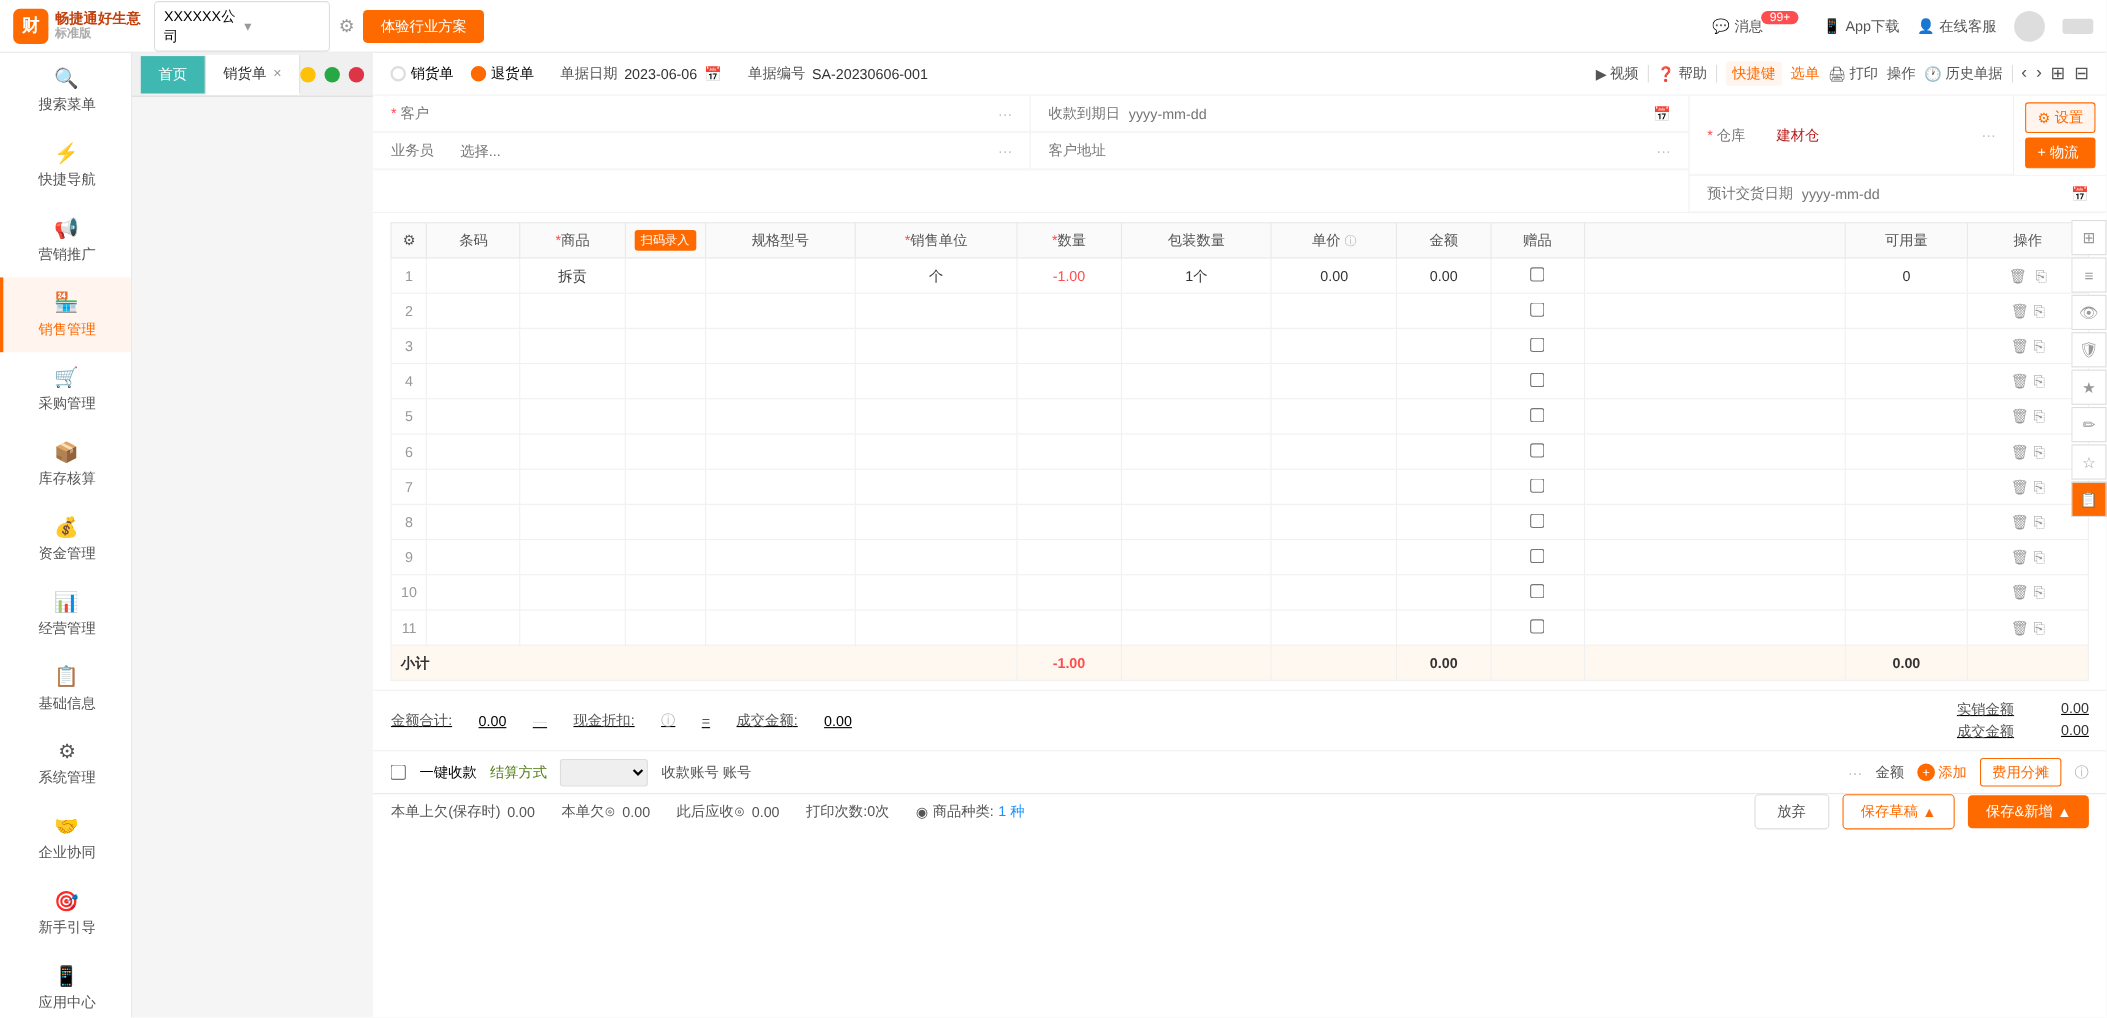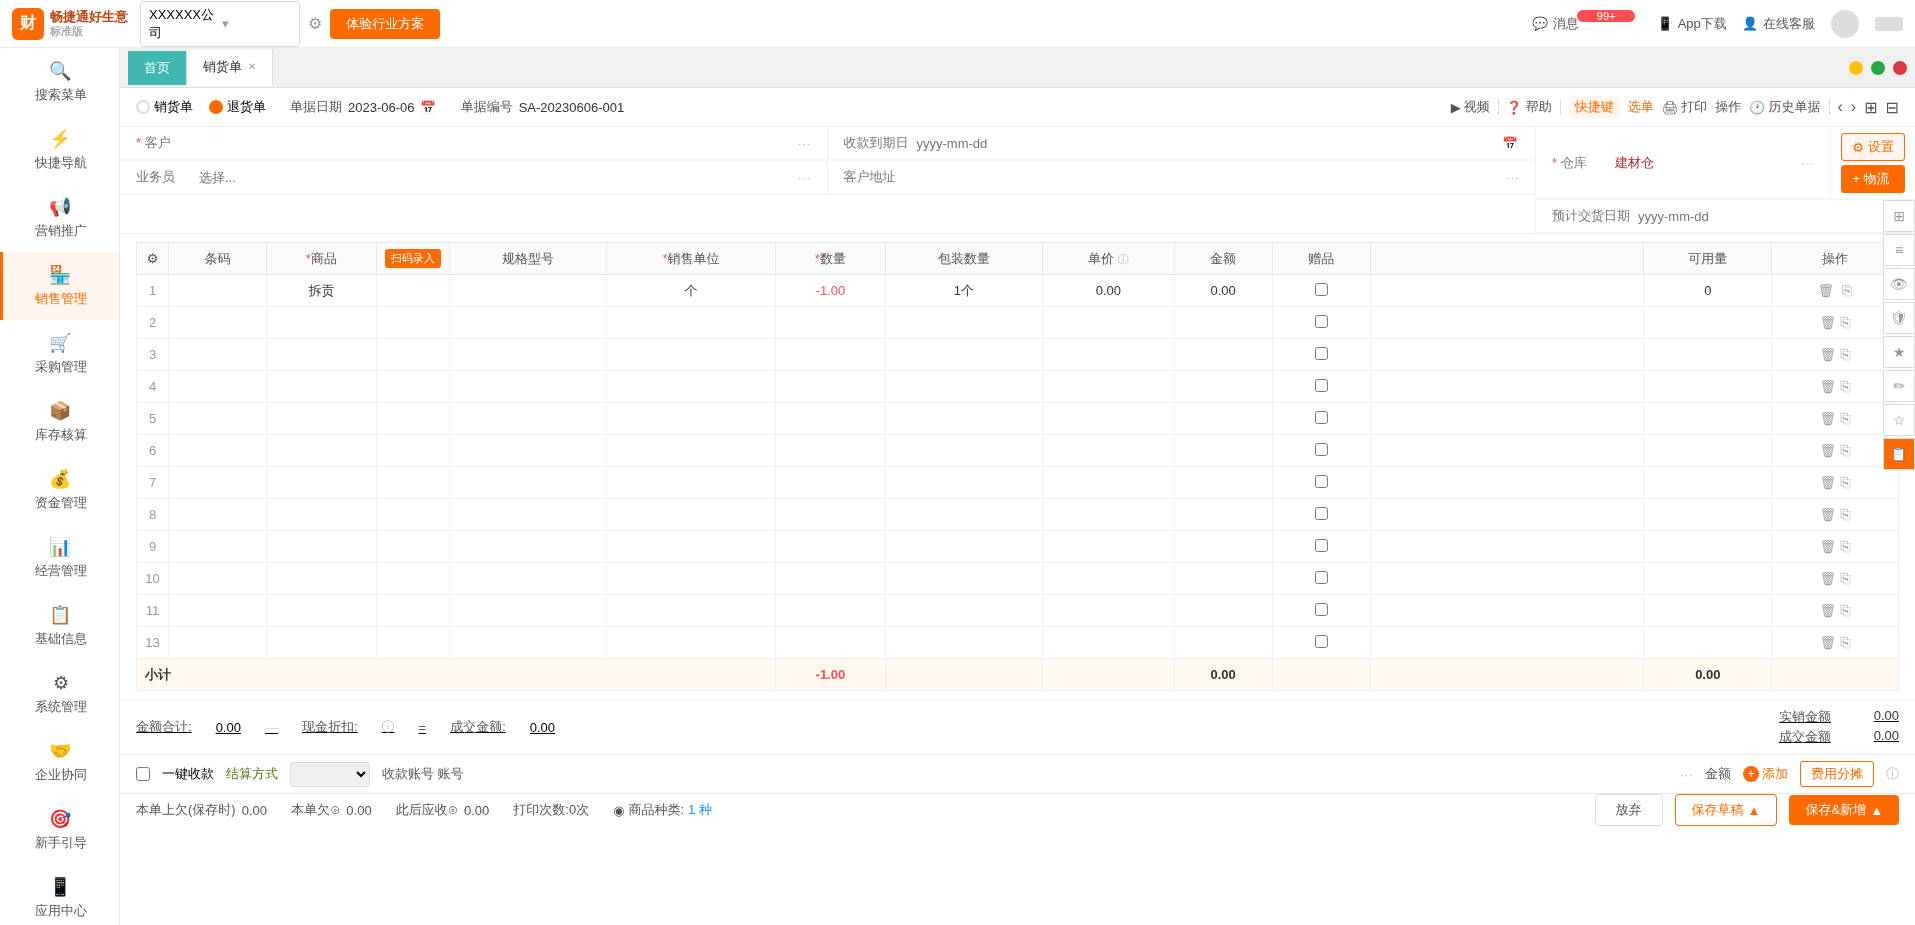--- a/index.html
+++ b/index.html
@@ -7,34 +7,34 @@
 
     
     .top-bar { display: flex; align-items: center; background: #fff; height: 48px; border-bottom: 1px solid #e8e8e8; padding: 0 12px; gap: 8px; }
     .logo-area { display: flex; align-items: center; gap: 6px; color: #ff6a00; font-weight: bold; font-size: 14px; width: 120px; }
     .logo-icon { width: 32px; height: 32px; background: #ff6a00; border-radius: 6px; display: flex; align-items: center; justify-content: center; color: white; font-size: 16px; }
     .company-select { display: flex; align-items: center; border: 1px solid #ddd; border-radius: 4px; padding: 4px 8px; background: #fff; min-width: 160px; cursor: pointer; gap: 4px; }
     .company-select span { flex: 1; }
     .trial-btn { background: #ff6a00; color: white; border: none; border-radius: 4px; padding: 6px 16px; cursor: pointer; font-size: 13px; }
     .top-right { margin-left: auto; display: flex; align-items: center; gap: 16px; color: #555; }
     .top-right-item { display: flex; align-items: center; gap: 4px; cursor: pointer; }
-    .badge { background: #ff4d4f; color: white; border-radius: 10px; padding: 0 20px; font-size: 11px; min-width: 18px; text-align: center; position: relative; top: -8px; left: -6px; }
+    .badge { background: #ff4d4f; color: white; border-radius: 10px; padding: 0 8px; font-size: 11px; min-width: 18px; text-align: center; position: relative; top: -8px; left: -6px; }
     .avatar { width: 28px; height: 28px; background: #ddd; border-radius: 50%; }
 
     
     .main-layout { display: flex; height: calc(925px - 48px); }
 
     
     .sidebar { width: 120px; background: #fff; border-right: 1px solid #e8e8e8; display: flex; flex-direction: column; overflow-y: auto; }
     .sidebar-item { display: flex; flex-direction: column; align-items: center; padding: 12px 8px; cursor: pointer; color: #555; gap: 4px; font-size: 12px; border-left: 3px solid transparent; }
     .sidebar-item.active { background: #fff5ee; color: #ff6a00; border-left-color: #ff6a00; }
     .sidebar-icon { font-size: 18px; }
 
     
-    .content-area { flex: 1; display: flex; flex-direction: column; overflow: hidden; }
+    .content-area { flex: 1; display: flex; overflow: hidden; }
 
     
     .tab-bar { display: flex; align-items: center; background: #f0f0f0; border-bottom: 1px solid #ddd; height: 40px; padding: 0 8px; }
     .tab-item { display: flex; align-items: center; padding: 8px 16px; background: #f0f0f0; cursor: pointer; color: #555; gap: 6px; border-right: 1px solid #ddd; }
     .tab-item.home { background: #3eb8b0; color: white; }
     .tab-item.active { background: #fff; color: #333; border-bottom: 2px solid #fff; }
     .tab-close { font-size: 10px; cursor: pointer; color: #999; }
     .window-controls { margin-left: auto; display: flex; gap: 8px; }
     .win-btn { width: 14px; height: 14px; border-radius: 50%; cursor: pointer; border: none; }
     .win-min { background: #ffc107; }
@@ -534,36 +534,20 @@
                 <td></td>
                 <td></td>
                 <td></td>
                 <td></td>
                 <td></td>
                 <td><input type="checkbox" style=""></td>
                 <td></td>
                 <td></td>
                 <td><button class="action-btn">🗑</button><button class="action-btn">⎘</button></td>
               </tr>
-            <tr>
-                <td><span class="row-num">13</span></td>
-                <td></td>
-                <td></td>
-                <td></td>
-                <td></td>
-                <td></td>
-                <td></td>
-                <td></td>
-                <td></td>
-                <td></td>
-                <td><input type="checkbox" style=""></td>
-                <td></td>
-                <td></td>
-                <td><button class="action-btn">🗑</button><button class="action-btn">⎘</button></td>
-              </tr>
 
             <tr class="subtotal-row">
               <td colspan="6" style="text-align:left;padding-left:8px">小计</td>
               <td><span style="color:#ff4d4f">-1.00</span></td>
               <td></td>
               <td></td>
               <td>0.00</td>
               <td></td>
               <td></td>
               <td>0.00</td>

